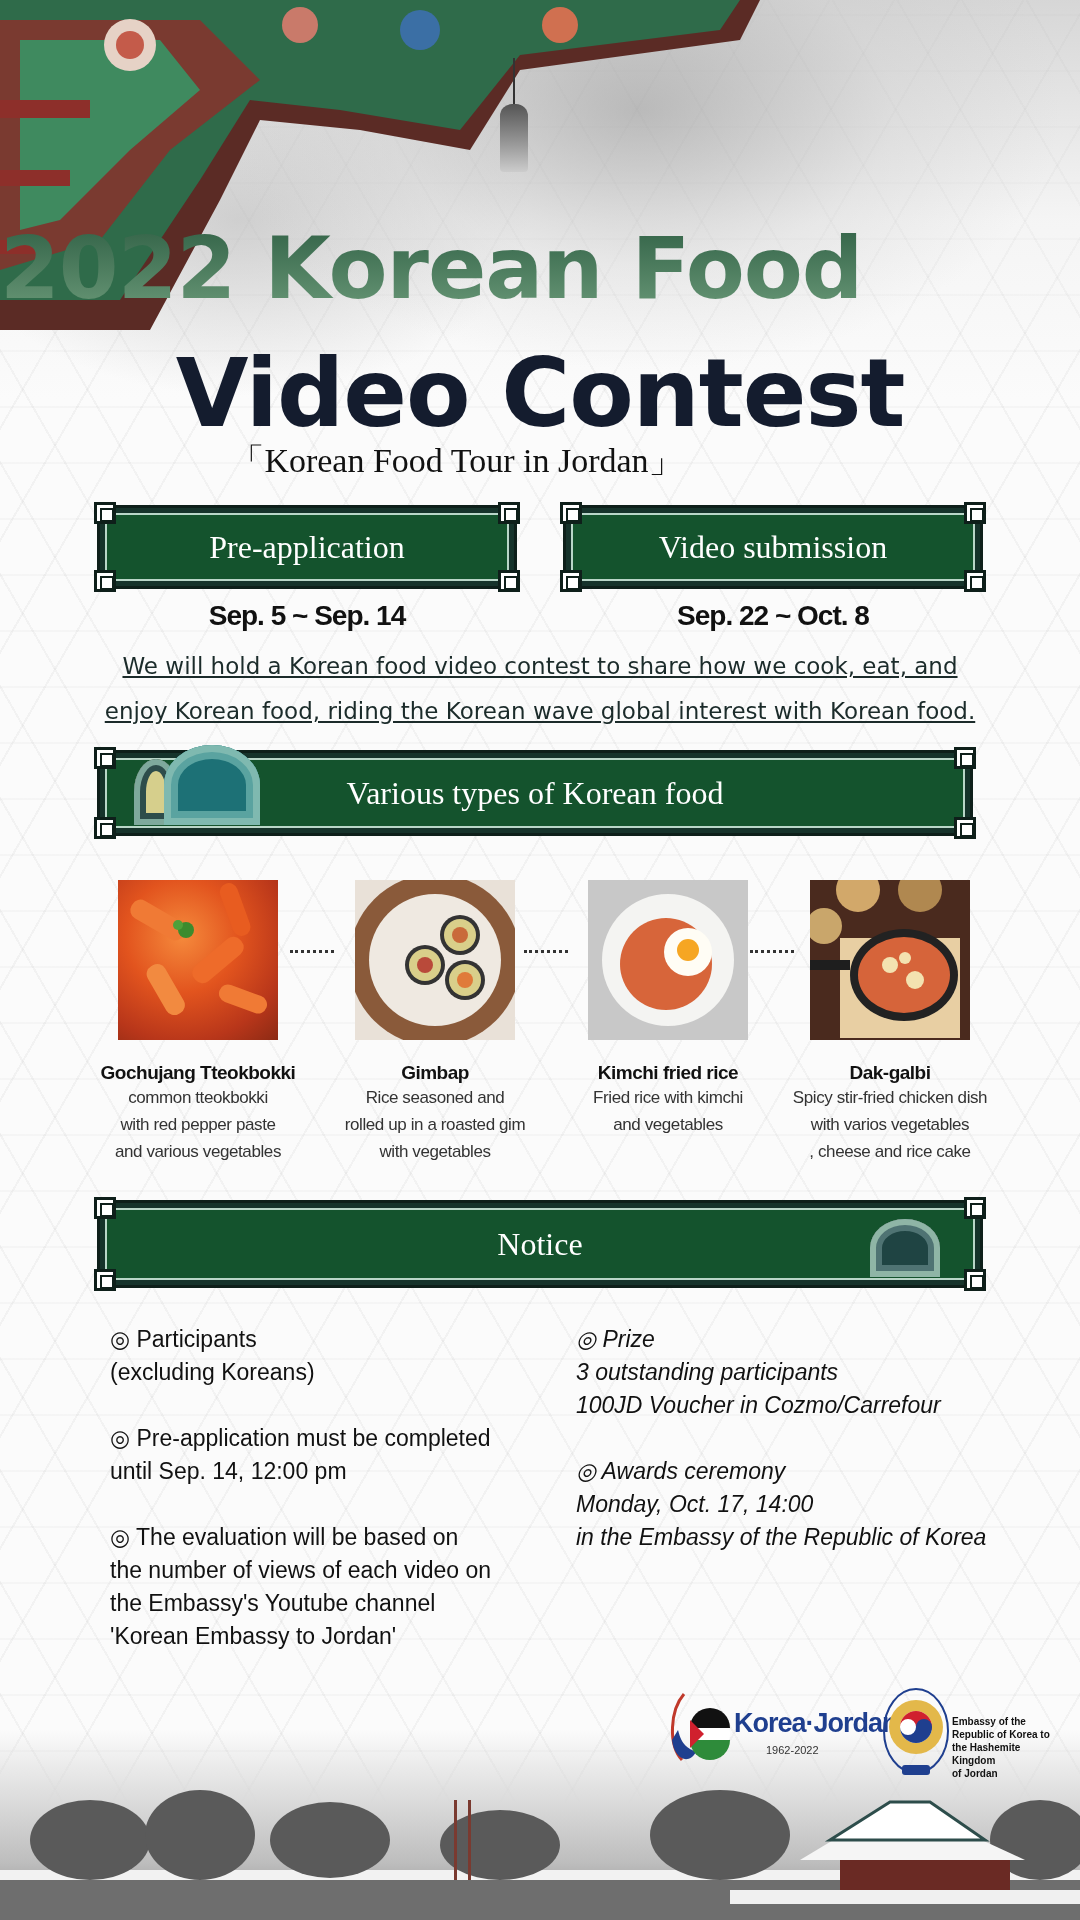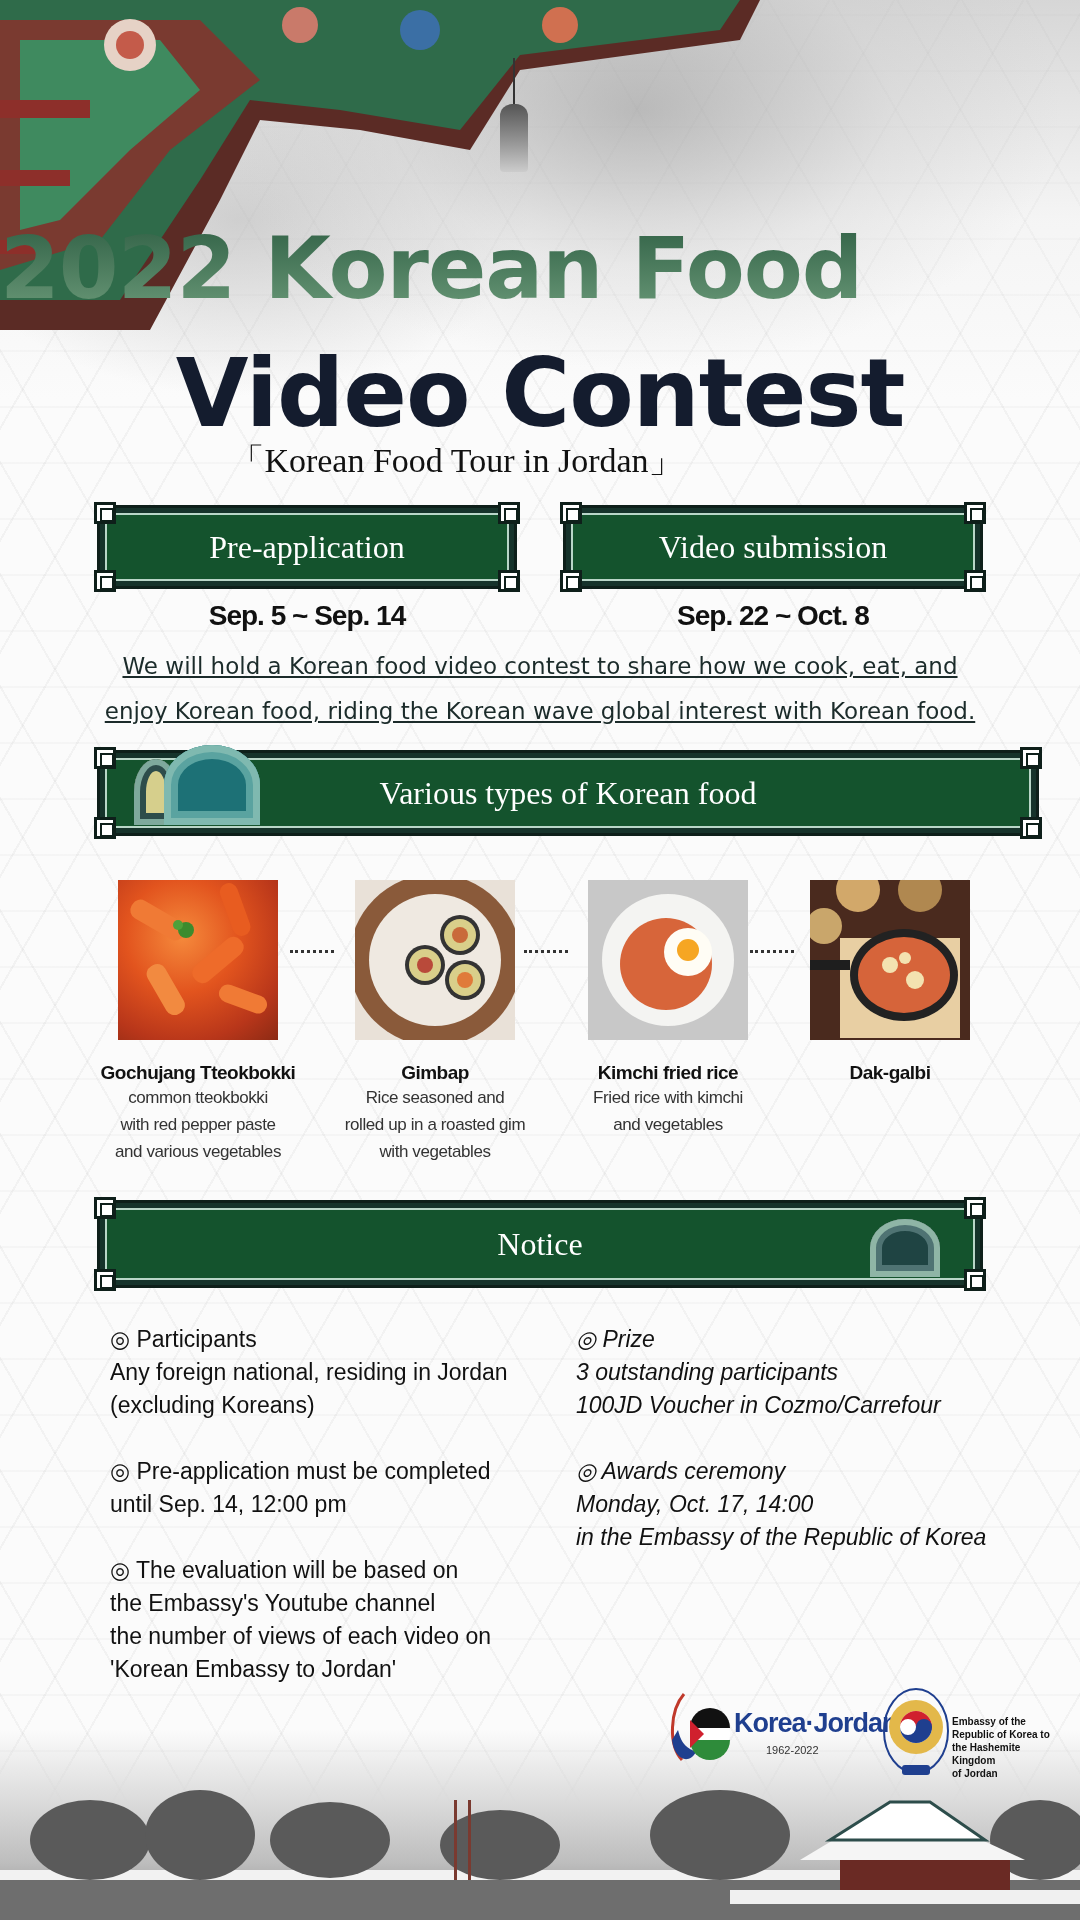--- a/index.html
+++ b/index.html
@@ -79,21 +79,21 @@
   .date-pre { left:97px; }
   .date-vid { left:563px; }
 
   .intro {
     position:absolute; left:90px; width:900px; top:644px; text-align:center;
     font-family:"DejaVu Sans", sans-serif; font-size:23px; line-height:45px;
     color:#1b2b2a;
   }
   .intro span { display:block;text-decoration:underline; }
 
-  .banner-various { left:97px; top:750px; width:942px; height:86px; font-size:32px; }
+  .banner-various { left:97px; top:750px; width:876px; height:86px; font-size:32px; }
   .banner-notice { left:97px; top:1200px; width:886px; height:88px; font-size:32px; }
   .hill { position:absolute; bottom:8px; border-radius:50% 50% 0 0; }
 
   
   .food { position:absolute; top:880px; width:240px; text-align:center; }
   .food .img {
     margin:0 auto; width:160px; height:160px; position:relative; overflow:hidden;
   }
   .food .name {
     margin-top:22px; font-size:19px; font-weight:bold; letter-spacing:-0.5px; color:#111;
@@ -256,45 +256,49 @@
       <rect x="30" y="58" width="120" height="100" fill="#e8cfa3"></rect>
       <rect x="0" y="80" width="40" height="10" fill="#1e1e1e"></rect>
       <ellipse cx="94" cy="95" rx="54" ry="46" fill="#222"></ellipse>
       <ellipse cx="94" cy="95" rx="46" ry="38" fill="#d6643a"></ellipse>
       <circle cx="80" cy="85" r="8" fill="#f3e2b0"></circle>
         <circle cx="105" cy="100" r="9" fill="#f3e2b0"></circle>
         <circle cx="95" cy="78" r="6" fill="#f3e2b0"></circle>
     </svg>
   </div>
   <div class="name">Dak-galbi</div>
+  <div class="desc">
+    <div>Spicy stir-fried chicken dish</div>
+    <div>with varios vegetables</div>
+    <div>, cheese and rice cake</div>
+  </div>
 </div>
 
 <div class="frame banner-notice">
   <span class="corner tl"></span>
   <span class="corner tr"></span>
   <span class="corner bl"></span>
   <span class="corner br"></span>
   <span class="hill" style="right:40px;width:70px;height:58px;background:#d6cf8c;box-shadow:inset 0 0 0 6px #8fb5a6, inset 0 0 0 12px #4f7373, inset 0 0 0 30px #1f4443;"></span>
   <span>Notice</span>
 </div>
 
 <div class="notice-col notice-left">
   <div class="notice-item">
     <span class="line">◎ Participants</span>
-    <span class="line">Any foreign national, residing in Jordan</span>
     <span class="line">(excluding Koreans)</span>
   </div>
   <div class="notice-item">
     <span class="line">◎ Pre-application must be completed</span>
     <span class="line">until Sep. 14, 12:00 pm</span>
   </div>
   <div class="notice-item">
     <span class="line">◎ The evaluation will be based on</span>
+    <span class="line">the number of views of each video on</span>
     <span class="line">the Embassy's Youtube channel</span>
-    <span class="line">the number of views of each video on</span>
     <span class="line">'Korean Embassy to Jordan'</span>
   </div>
 </div>
 <div class="notice-col notice-right">
   <div class="notice-item">
     <span class="line">◎ Prize</span>
     <span class="line">3 outstanding participants</span>
     <span class="line">100JD Voucher in Cozmo/Carrefour</span>
   </div>
   <div class="notice-item">

